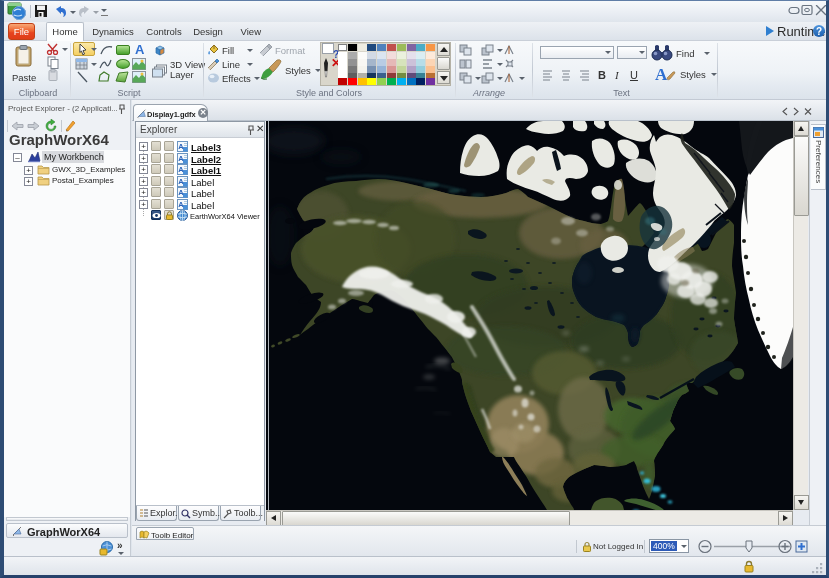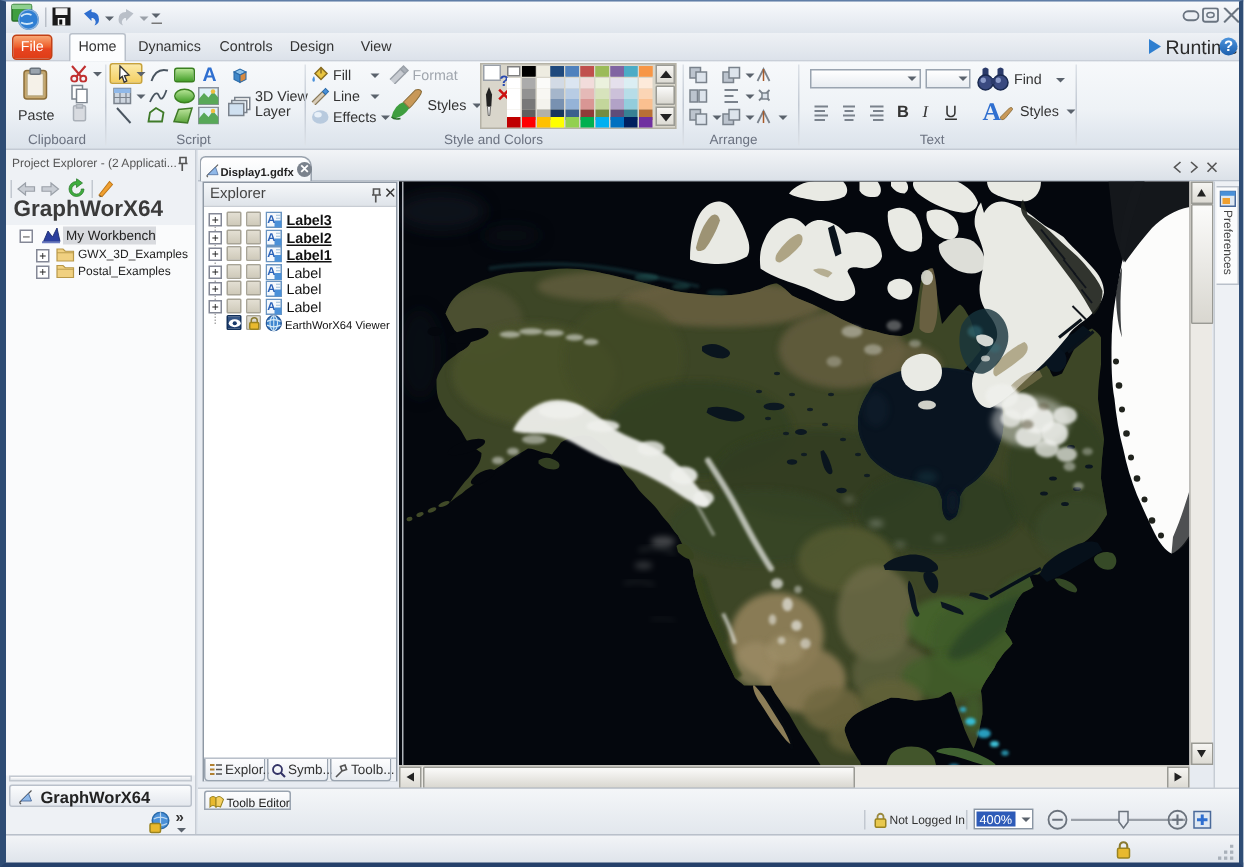--- a/index.html
+++ b/index.html
@@ -319,21 +319,21 @@
       <rect x="1" y="4" width="7" height="7" fill="#bcc4ce" stroke="#7a828c"></rect>
       <rect x="5" y="1" width="7" height="7" fill="#dde4ec" stroke="#7a828c"></rect>
     </svg>
 <div class="ddarr" style="left:493px;top:36px;"></div>
 <svg class="abs" style="left:499px;top:31px" width="13" height="12" viewBox="0 0 13 12">
       <path d="M2 10 L6 2 L10 10" fill="none" stroke="#7a828c" stroke-width="1.2"></path>
       <path d="M6 2 L6 10" stroke="#a85a28" stroke-width="1"></path>
     </svg>
 <div class="ddarr" style="left:515px;top:36px;"></div>
 <div class="rgsep" style="left:528px;"></div>
-<div class="rglabel" style="left:455px;width:60px;">Arrange</div>
+<div class="rglabel" style="left:455px;width:60px;font-style:italic;">Arrange</div>
 <div class="abs" style="left:536px;top:5px;width:74px;height:13px;background:linear-gradient(#fff,#e8ecf1);border:1px solid #9aa4b0;"></div>
 <div class="ddarr" style="left:601px;top:10px;"></div>
 <div class="abs" style="left:613px;top:5px;width:30px;height:13px;background:linear-gradient(#fff,#e8ecf1);border:1px solid #9aa4b0;"></div>
 <div class="ddarr" style="left:635px;top:10px;"></div>
 <svg class="abs" style="left:538px;top:28px" width="12" height="13" viewBox="0 0 12 13">
       <path d="M1 2 h9 M1 5 h7 M1 8 h9 M1 11 h7" stroke="#7a828c" stroke-width="1.2"></path>
     </svg>
 <svg class="abs" style="left:556px;top:28px" width="12" height="13" viewBox="0 0 12 13">
       <path d="M2 2 h8 M3 5 h6 M2 8 h8 M3 11 h6" stroke="#7a828c" stroke-width="1.2"></path>
     </svg>

